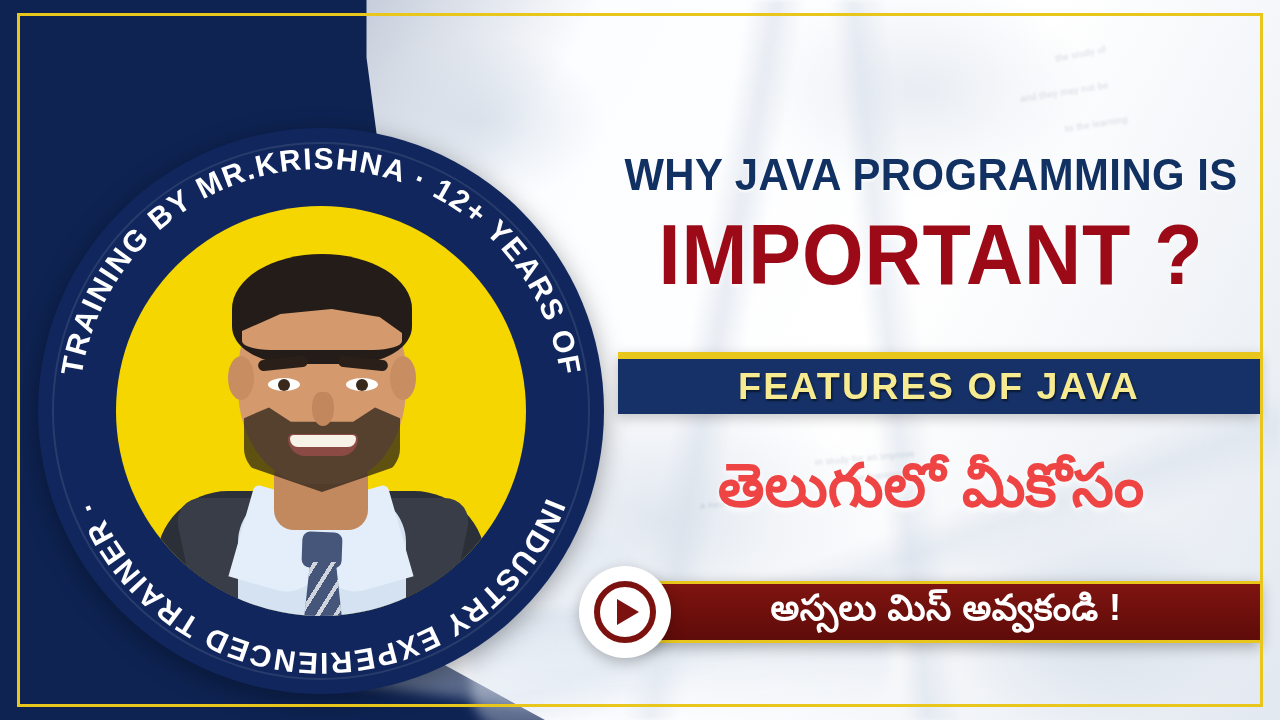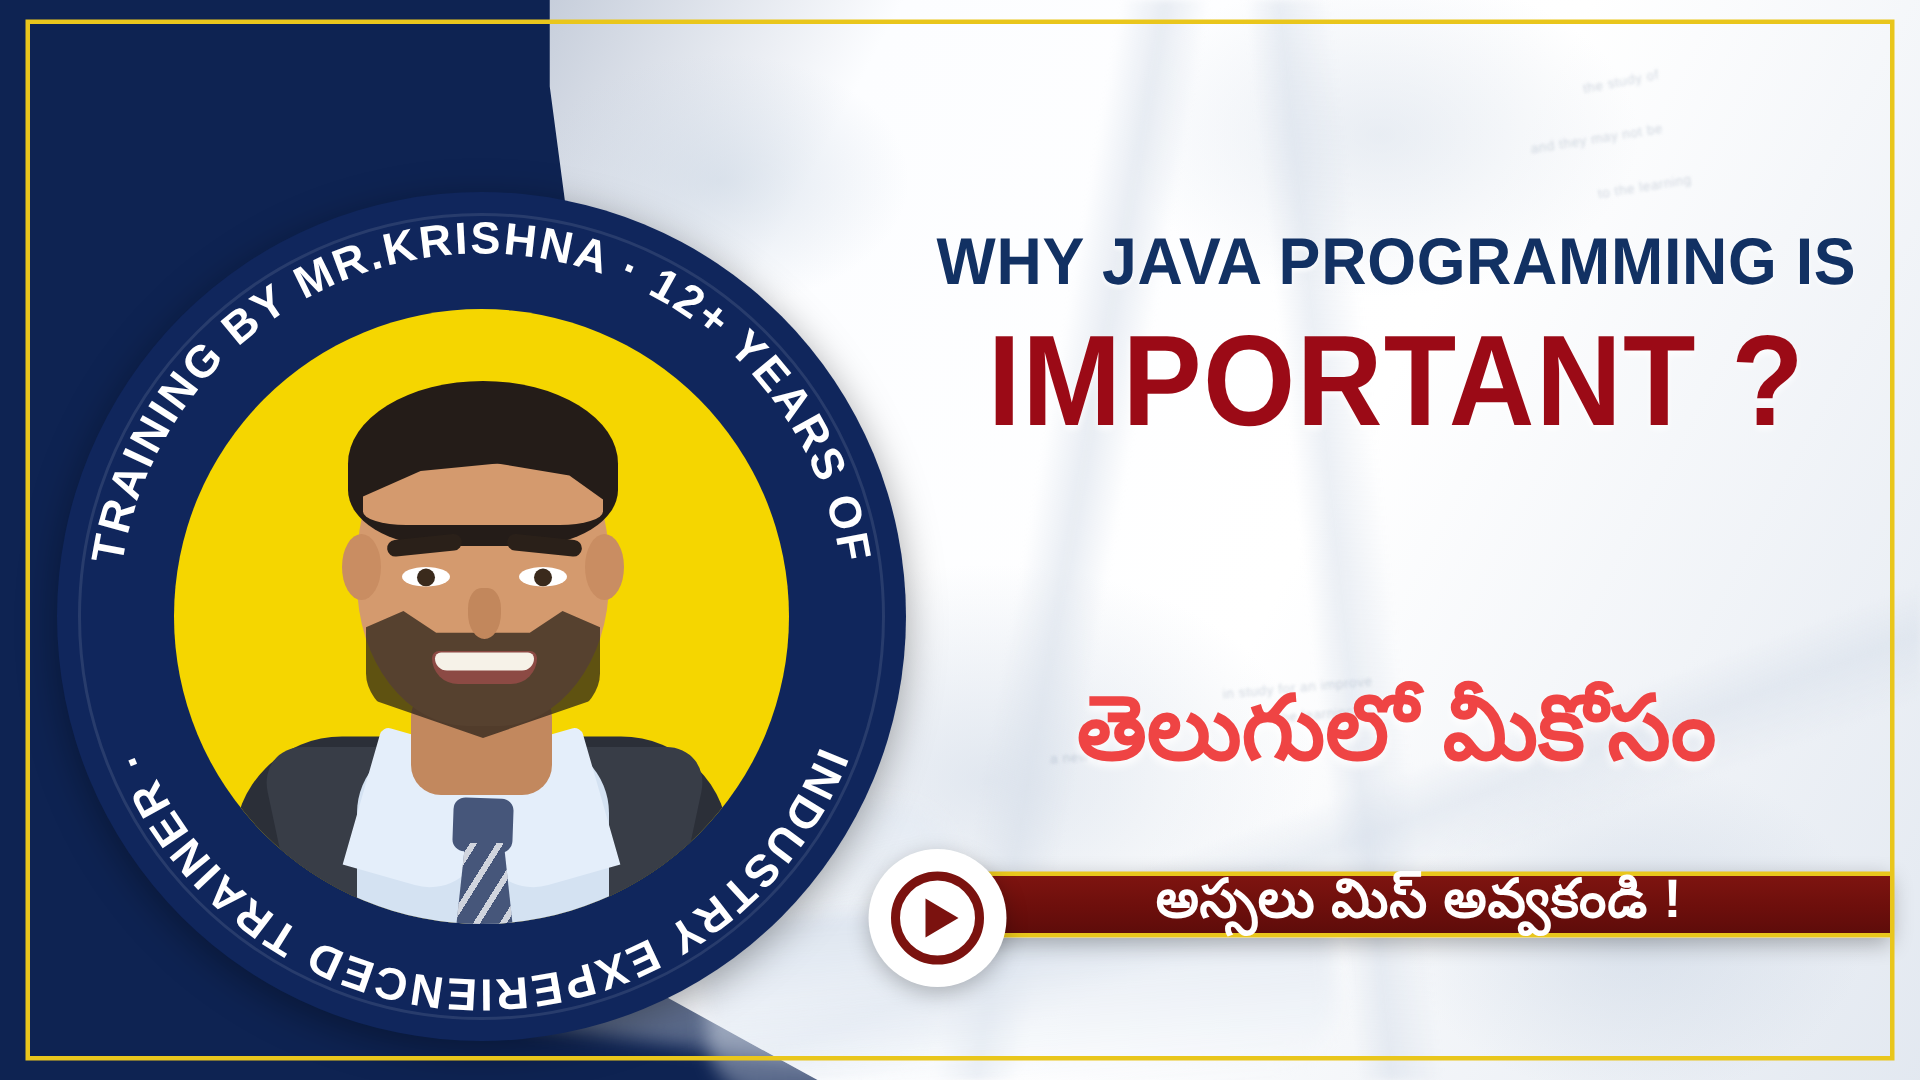--- a/index.html
+++ b/index.html
@@ -234,21 +234,21 @@
     text-align:center;
     color:#ef4444;
     font-weight:bold;
     font-size:60px;
     line-height:76px;
     text-shadow:0 3px 6px rgba(255,255,255,.9);
     white-space:nowrap;
   }
 
   .cta-bar{
-    position:absolute; left:632px; top:581px; width:628px; height:44px;
+    position:absolute; left:632px; top:581px; width:628px; height:62px;
     background:linear-gradient(180deg,#7e1410 0%,#6d0f0c 55%,#5e0c0a 100%);
     border-top:3px solid #e9c61c;
     border-bottom:3px solid #e9c61c;
     z-index:28;
     display:flex; align-items:center; justify-content:center;
     box-shadow:0 4px 14px rgba(0,0,0,.3);
   }
   .cta-bar span{
     color:#ffffff;
     font-weight:bold;
@@ -336,20 +336,23 @@
         <text>
           <textPath href="#arcBottom" startOffset="50%" text-anchor="middle">INDUSTRY EXPERIENCED TRAINER ·</textPath>
         </text>
       </svg>
     </div>
   </div>
 
   <div class="headline">WHY JAVA PROGRAMMING IS</div>
   <div class="headline-red">IMPORTANT ?</div>
 
+  <div class="features-bar">
+    <span>FEATURES OF JAVA</span>
+  </div>
 
   <div class="telugu-main">తెలుగులో మీకోసం</div>
 
   <div class="cta-bar">
     <span>అస్సలు మిస్ అవ్వకండి !</span>
   </div>
   <div class="play-btn">
     <div class="play-ring">
       <div class="play-tri"></div>
     </div>

